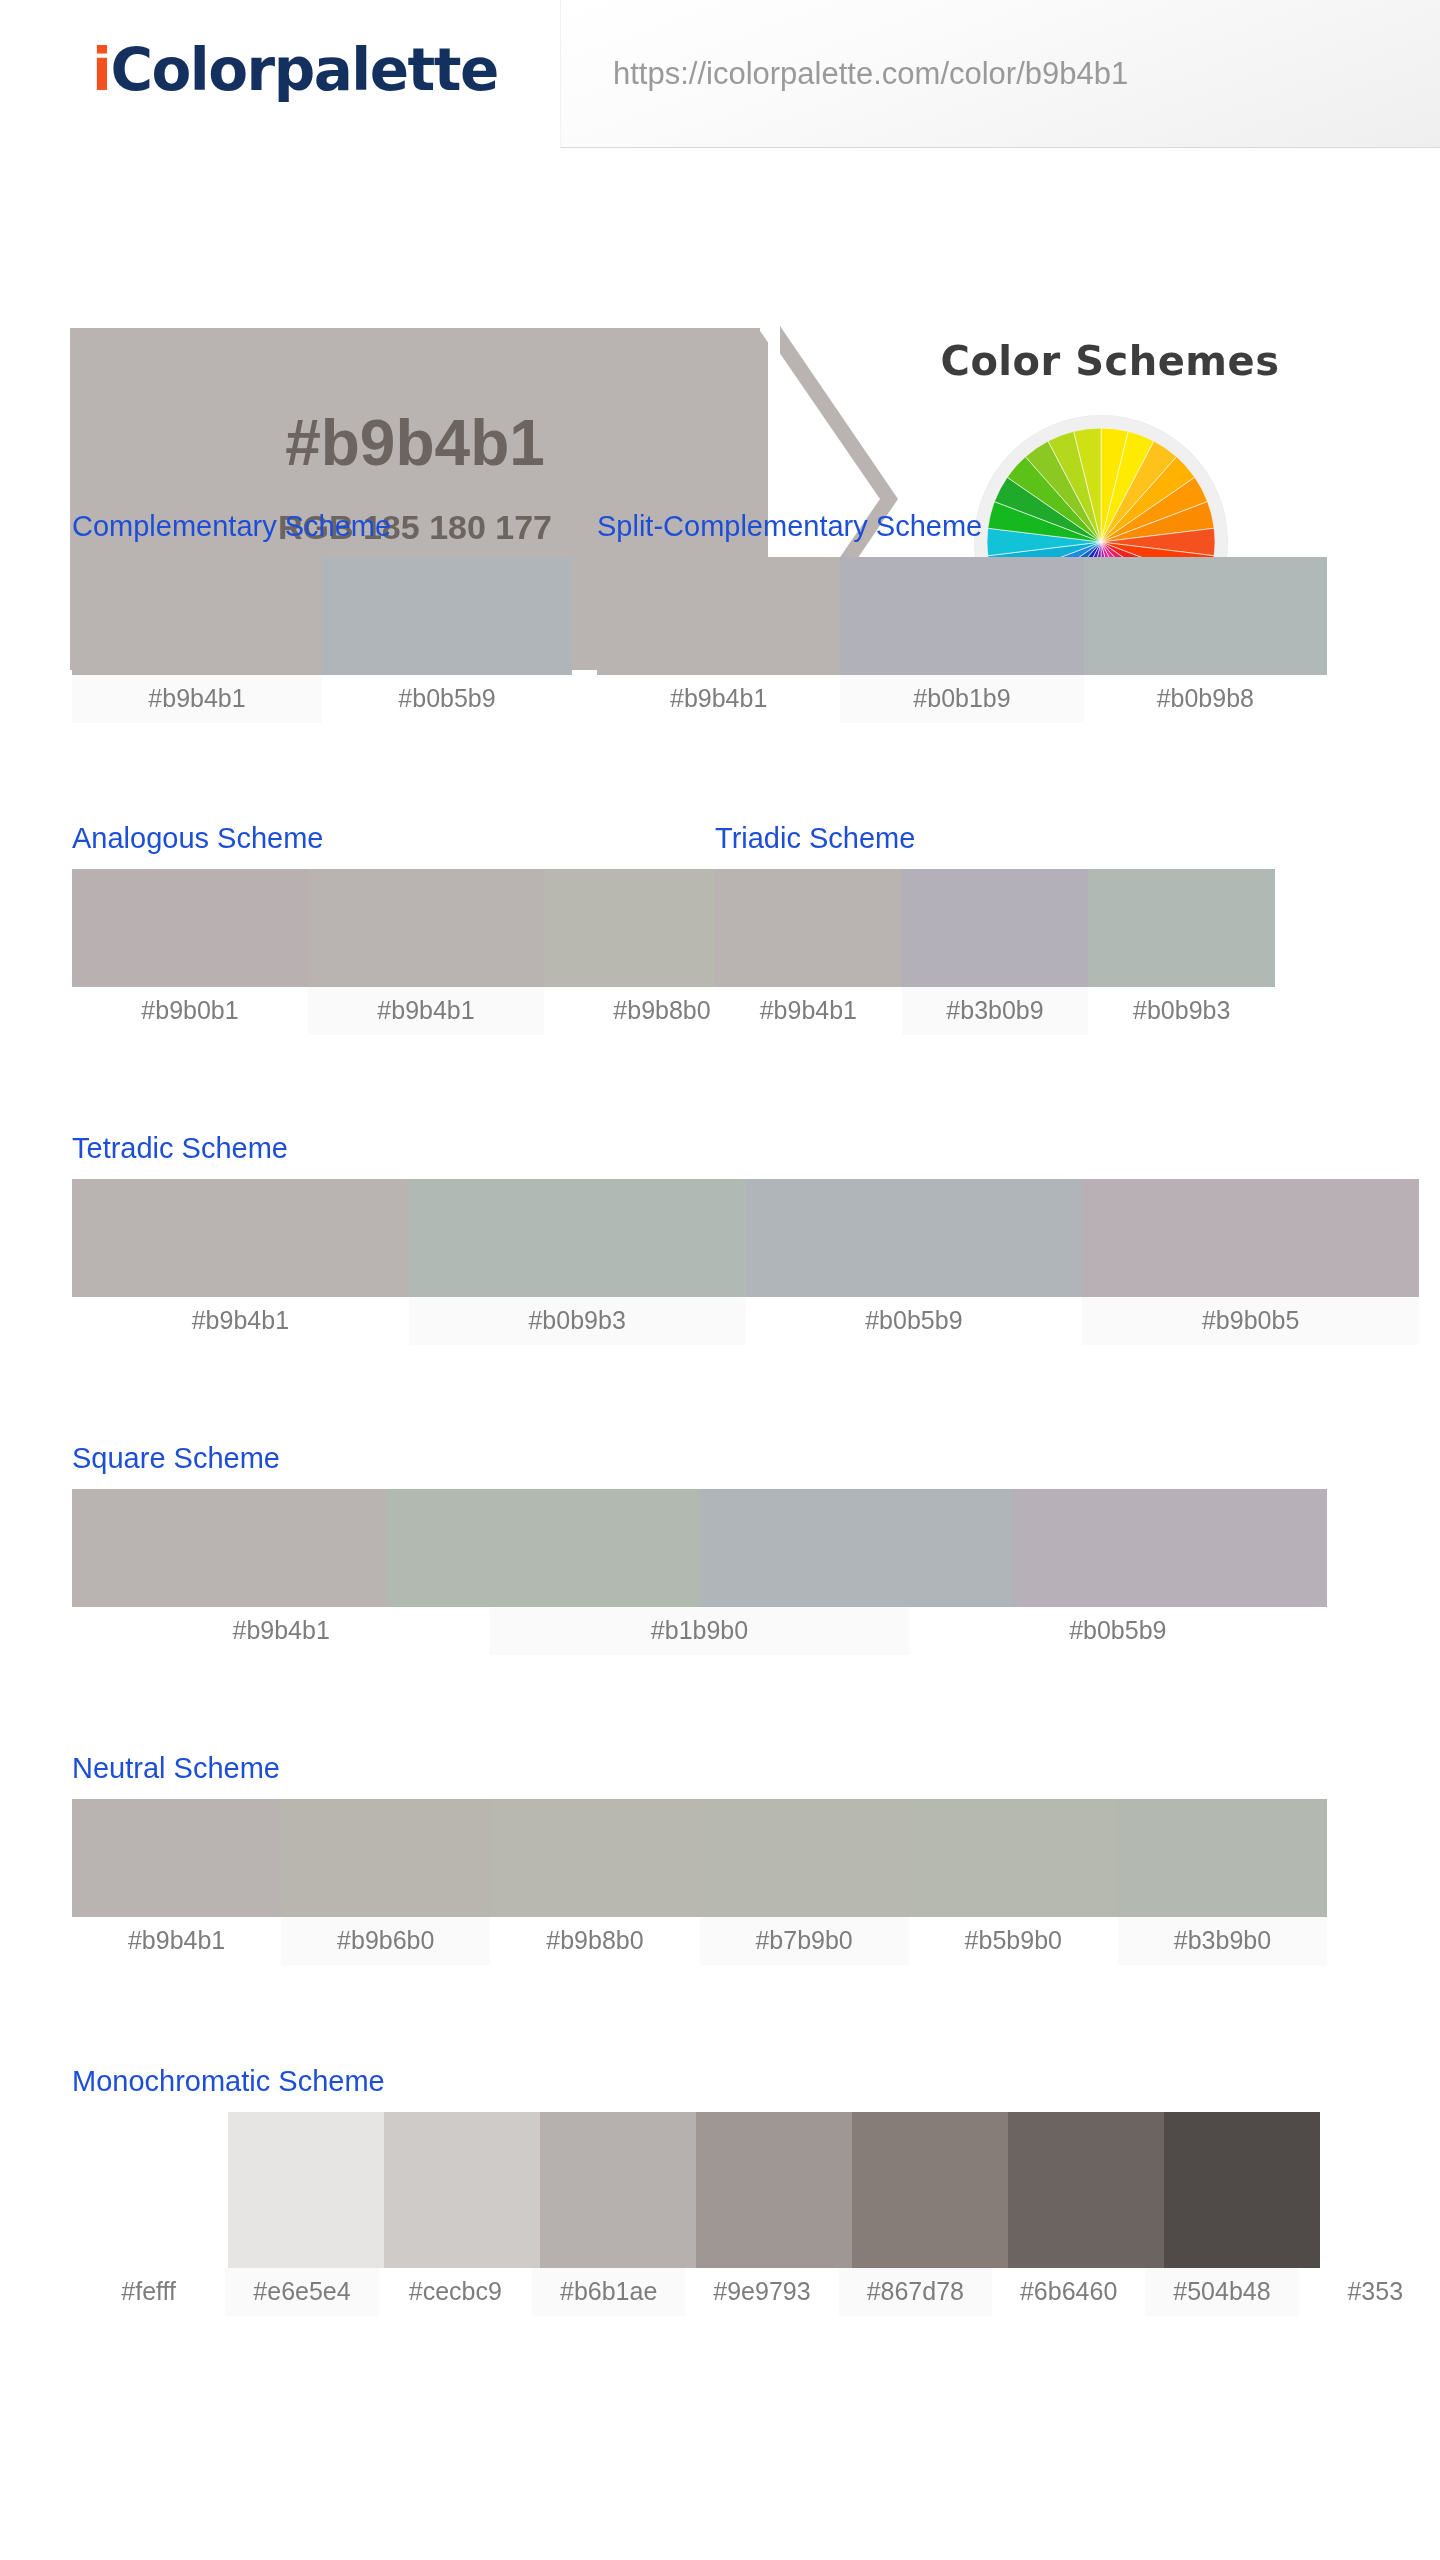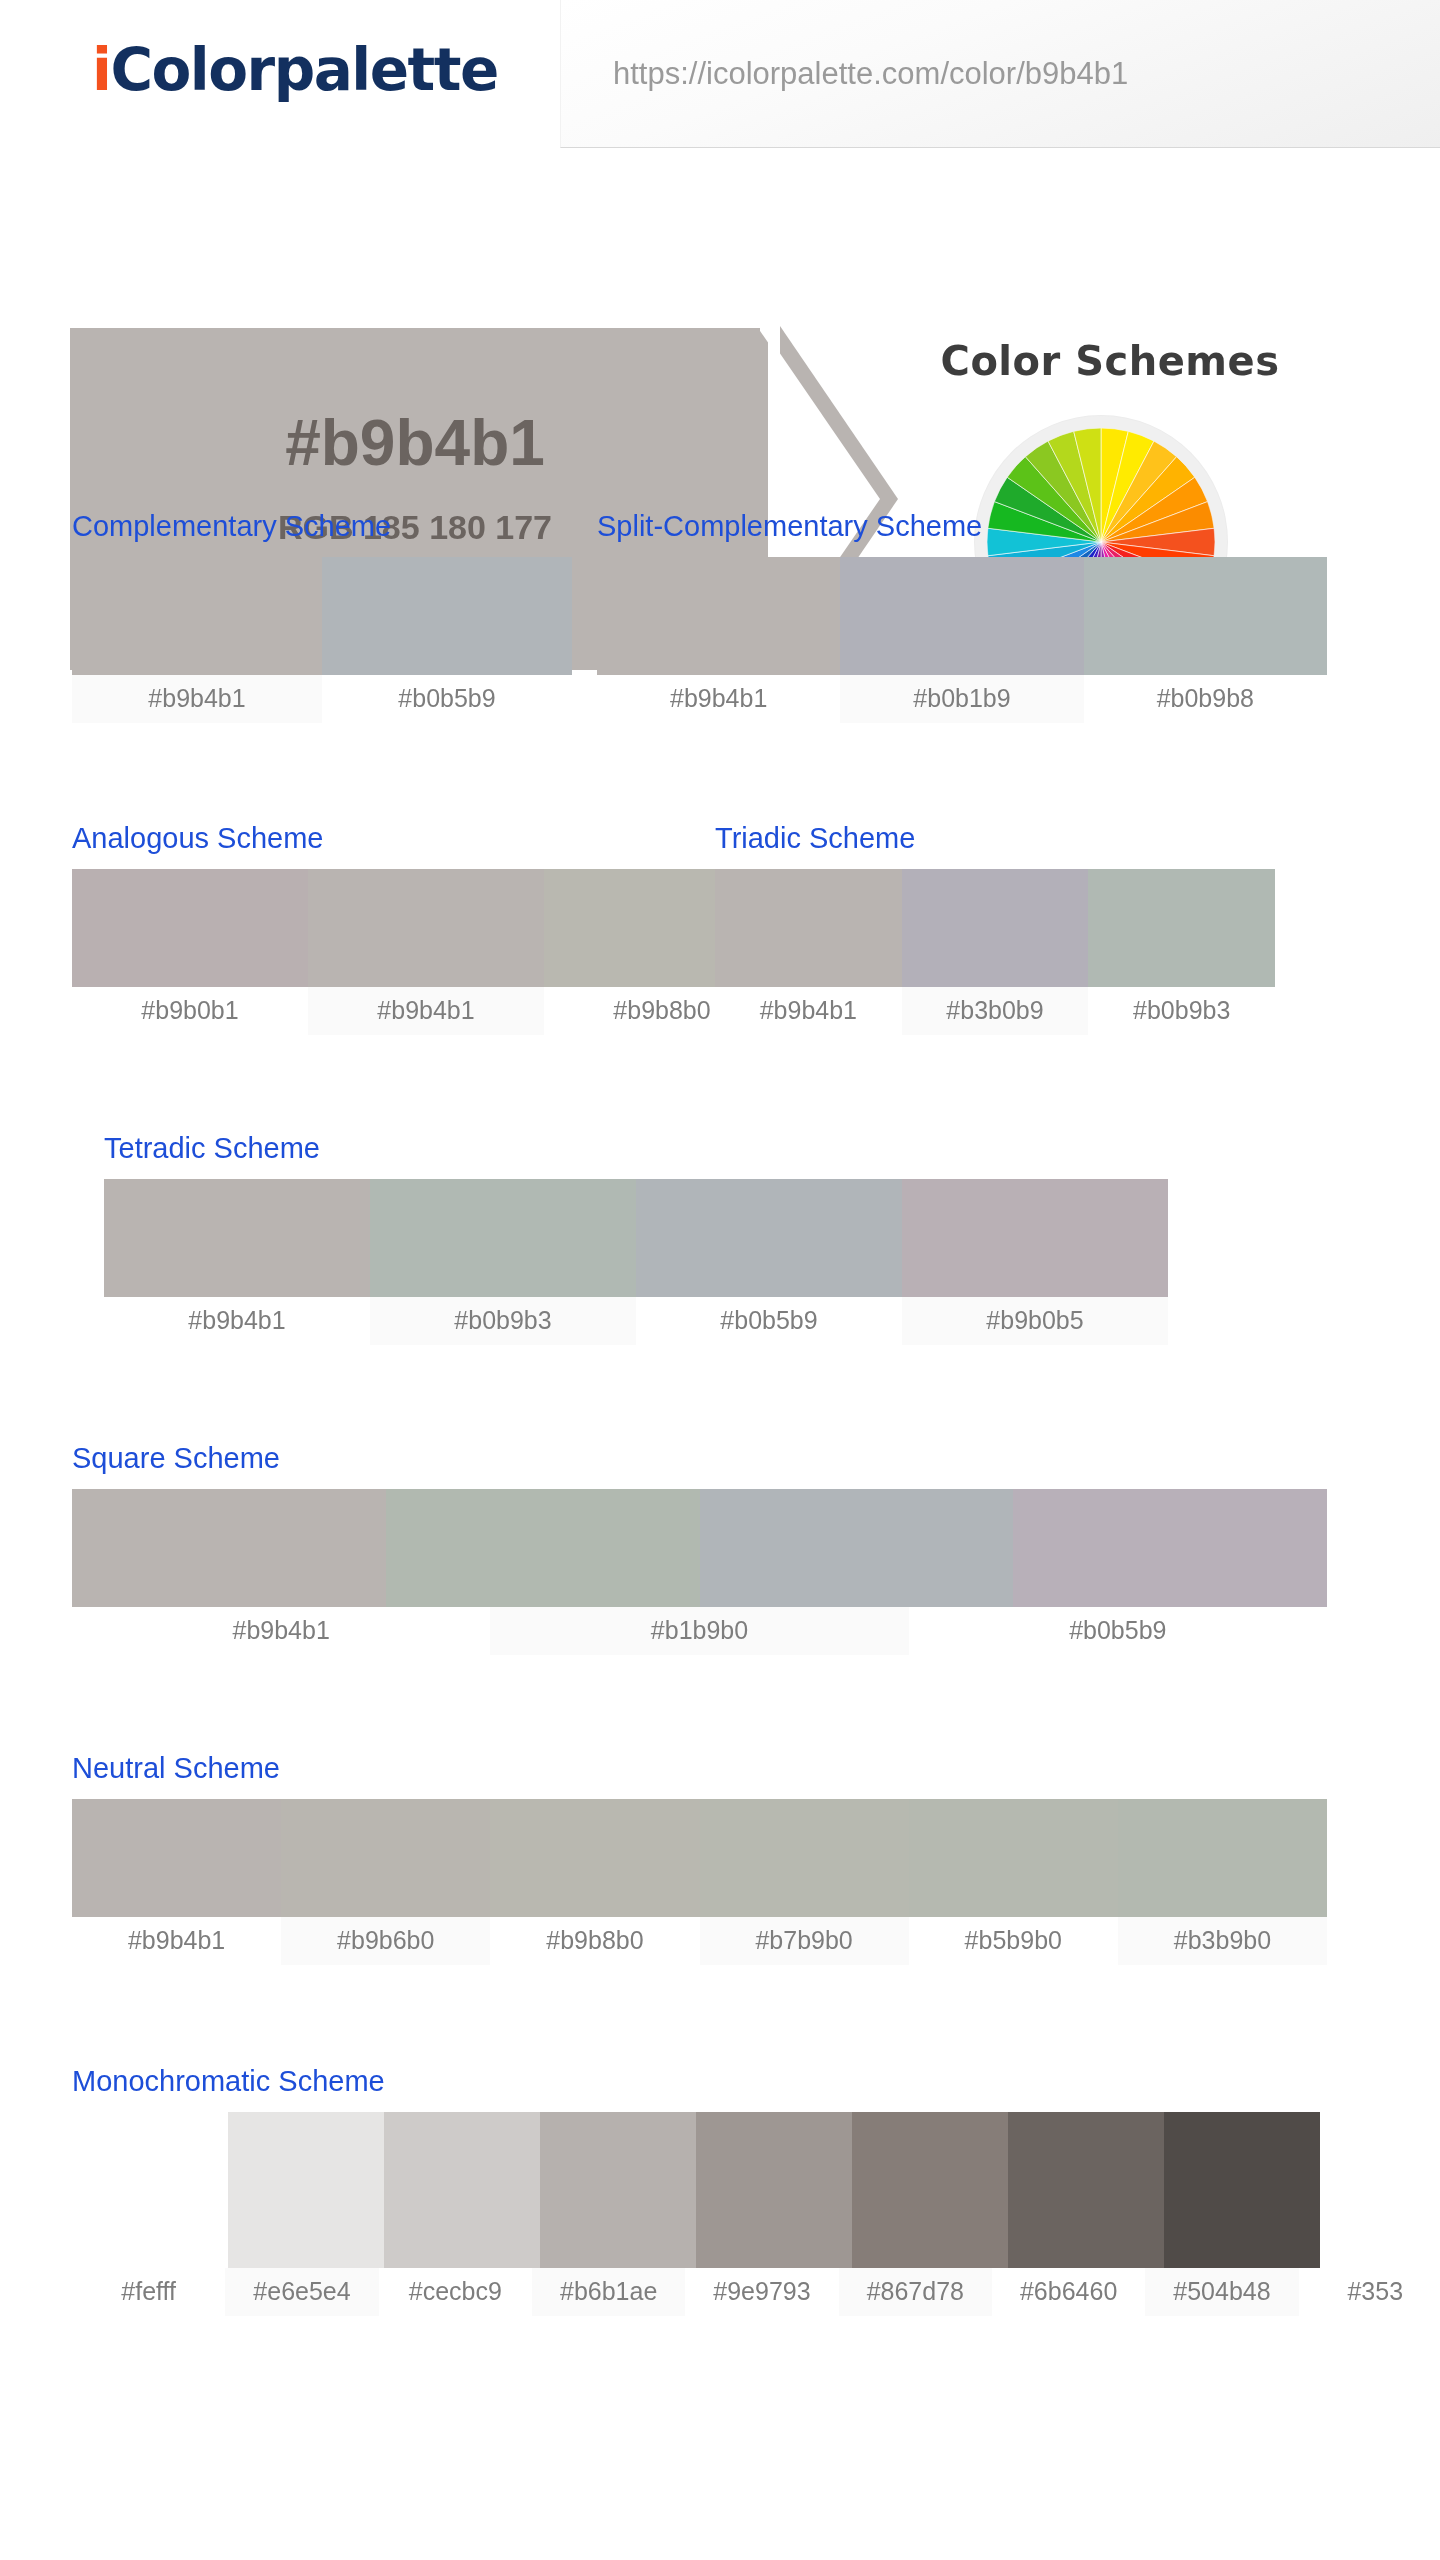--- a/index.html
+++ b/index.html
@@ -285,21 +285,21 @@
       <div class="swatch" style="background: rgb(179, 176, 185);"></div>
       <div class="swatch" style="background: rgb(176, 185, 179);"></div>
     </div>
     <div class="label-row">
       <div class="hexlabel">#b9b4b1</div>
       <div class="hexlabel alt">#b3b0b9</div>
       <div class="hexlabel">#b0b9b3</div>
     </div>
   </div>
 
-  <div class="scheme" style="left:72px; top:612px; width:1064px;margin-left:32px;">
+  <div class="scheme" style="left:72px; top:612px; width:1347px;">
     <div class="scheme-label">Tetradic Scheme</div>
     <div class="swatch-row">
       <div class="swatch" style="background: rgb(185, 180, 177);"></div>
       <div class="swatch" style="background: rgb(176, 185, 179);"></div>
       <div class="swatch" style="background: rgb(176, 181, 185);"></div>
       <div class="swatch" style="background: rgb(185, 176, 181);"></div>
     </div>
     <div class="label-row">
       <div class="hexlabel">#b9b4b1</div>
       <div class="hexlabel alt">#b0b9b3</div>

